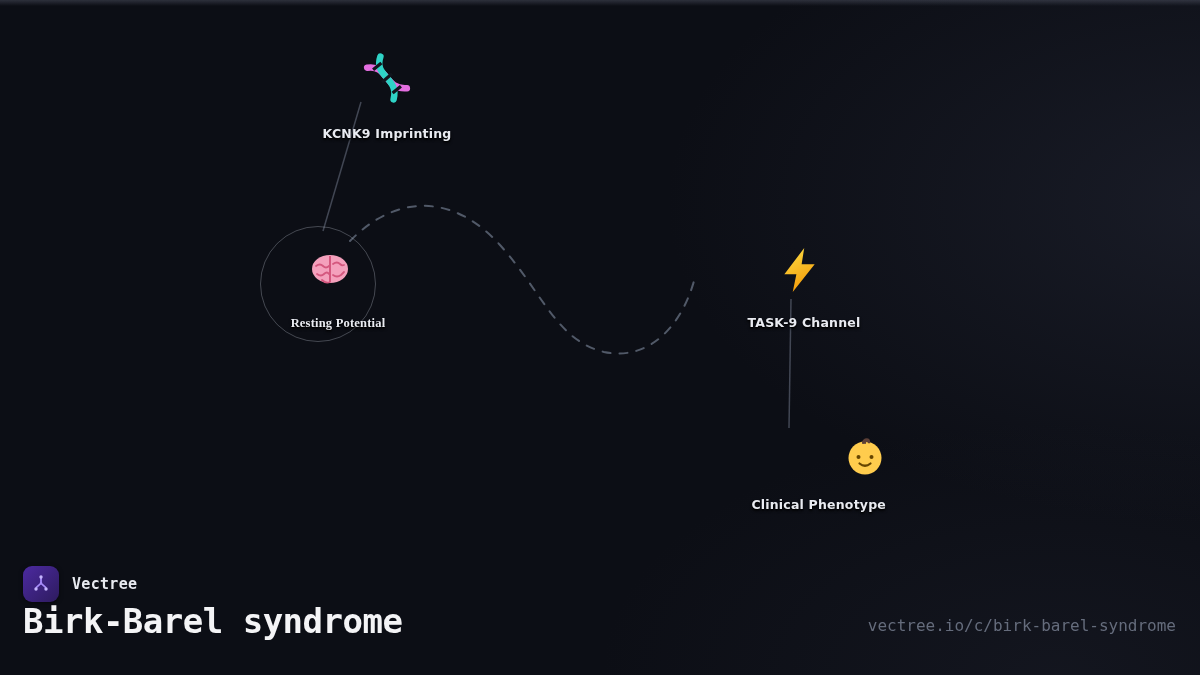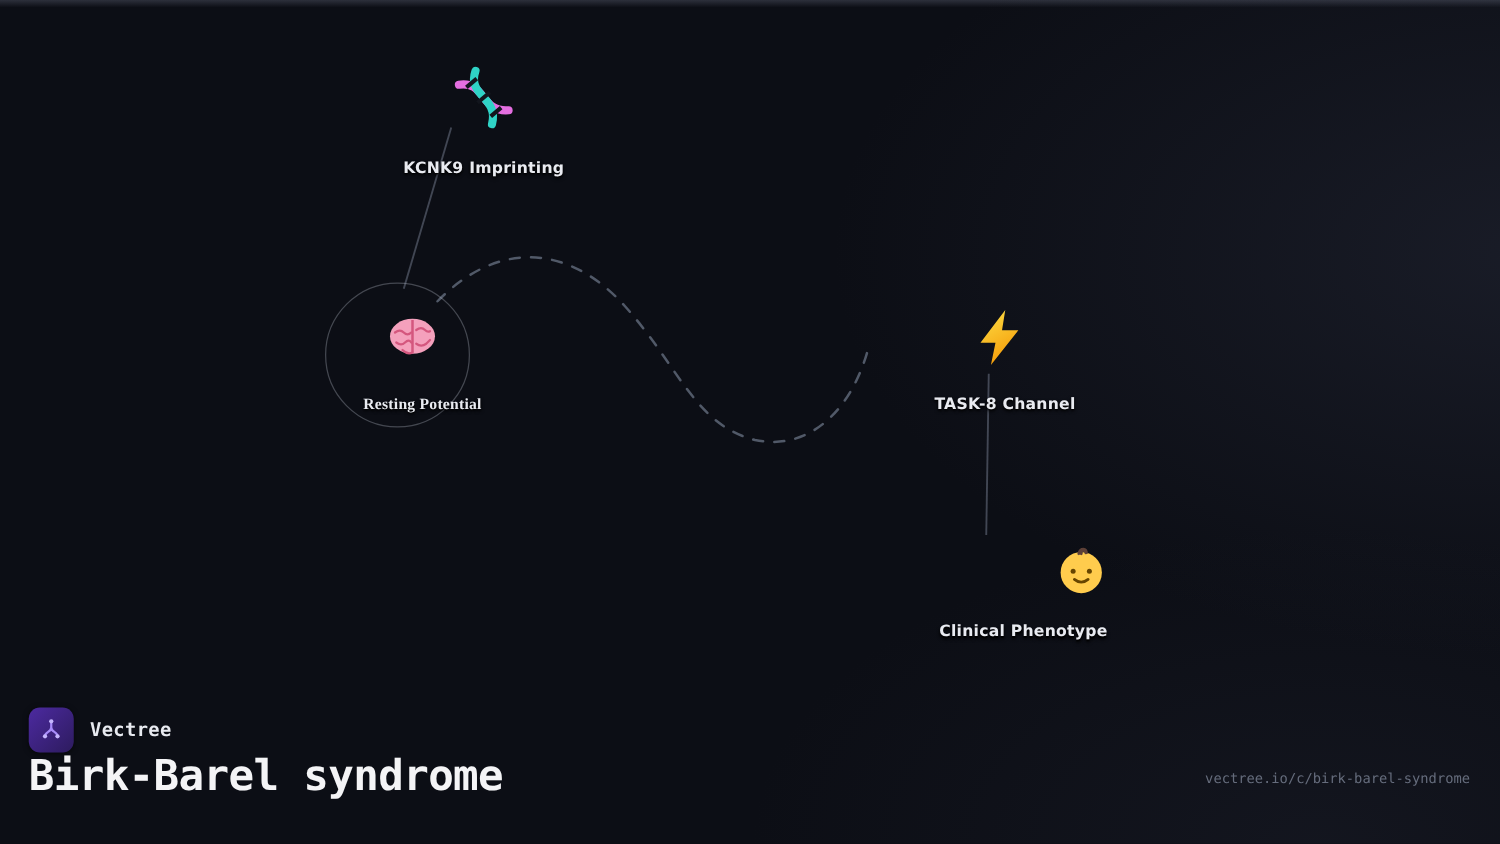--- a/index.html
+++ b/index.html
@@ -115,21 +115,21 @@
     font-size: 34px;
     font-weight: 700;
     color: #f4f4f6;
     letter-spacing: -0.5px;
   }
   .page-url {
     position: absolute;
     right: 24px;
     top: 51px;
     font-family: "DejaVu Sans Mono", monospace;
-    font-size: 11px;
+    font-size: 16px;
     color: #656c7c;
   }
 </style>
 </head>
 <body>
 
 <div class="stage">
   <div class="top-glow"></div>
 
   <svg class="edges" viewBox="0 0 1200 675">
@@ -175,21 +175,21 @@
       <svg width="46" height="46" viewBox="0 0 44 44">
         <defs>
           <linearGradient id="boltgrad" x1="0" y1="0" x2="0.4" y2="1">
             <stop offset="0" stop-color="#fde047"></stop>
             <stop offset="1" stop-color="#f59e0b"></stop>
           </linearGradient>
         </defs>
         <polygon points="27,1 8,26 19.5,26 16,43 37,16.5 24.5,16.5" fill="url(#boltgrad)"></polygon>
       </svg>
     </span>
-    <span class="label">TASK-8 Channel</span>
+    <span class="label">TASK-9 Channel</span>
   </div>
 
   <div class="node" id="node-clinical">
     <span class="icon">
       <svg width="42" height="42" viewBox="0 0 42 42">
         <circle cx="21" cy="23" r="16.5" fill="#ffcc4d"></circle>
         <path d="M19 8 C 20 3, 26 3, 25 8 C 24 4.5, 21 4.5, 21 8" fill="none" stroke="#5d4037" stroke-width="2.2" stroke-linecap="round"></path>
         <circle cx="14.5" cy="22" r="2" fill="#664500"></circle>
         <circle cx="27.5" cy="22" r="2" fill="#664500"></circle>
         <path d="M15.5 28.5 Q21 33 26.5 28.5" stroke="#664500" stroke-width="2.2" fill="none" stroke-linecap="round"></path>

